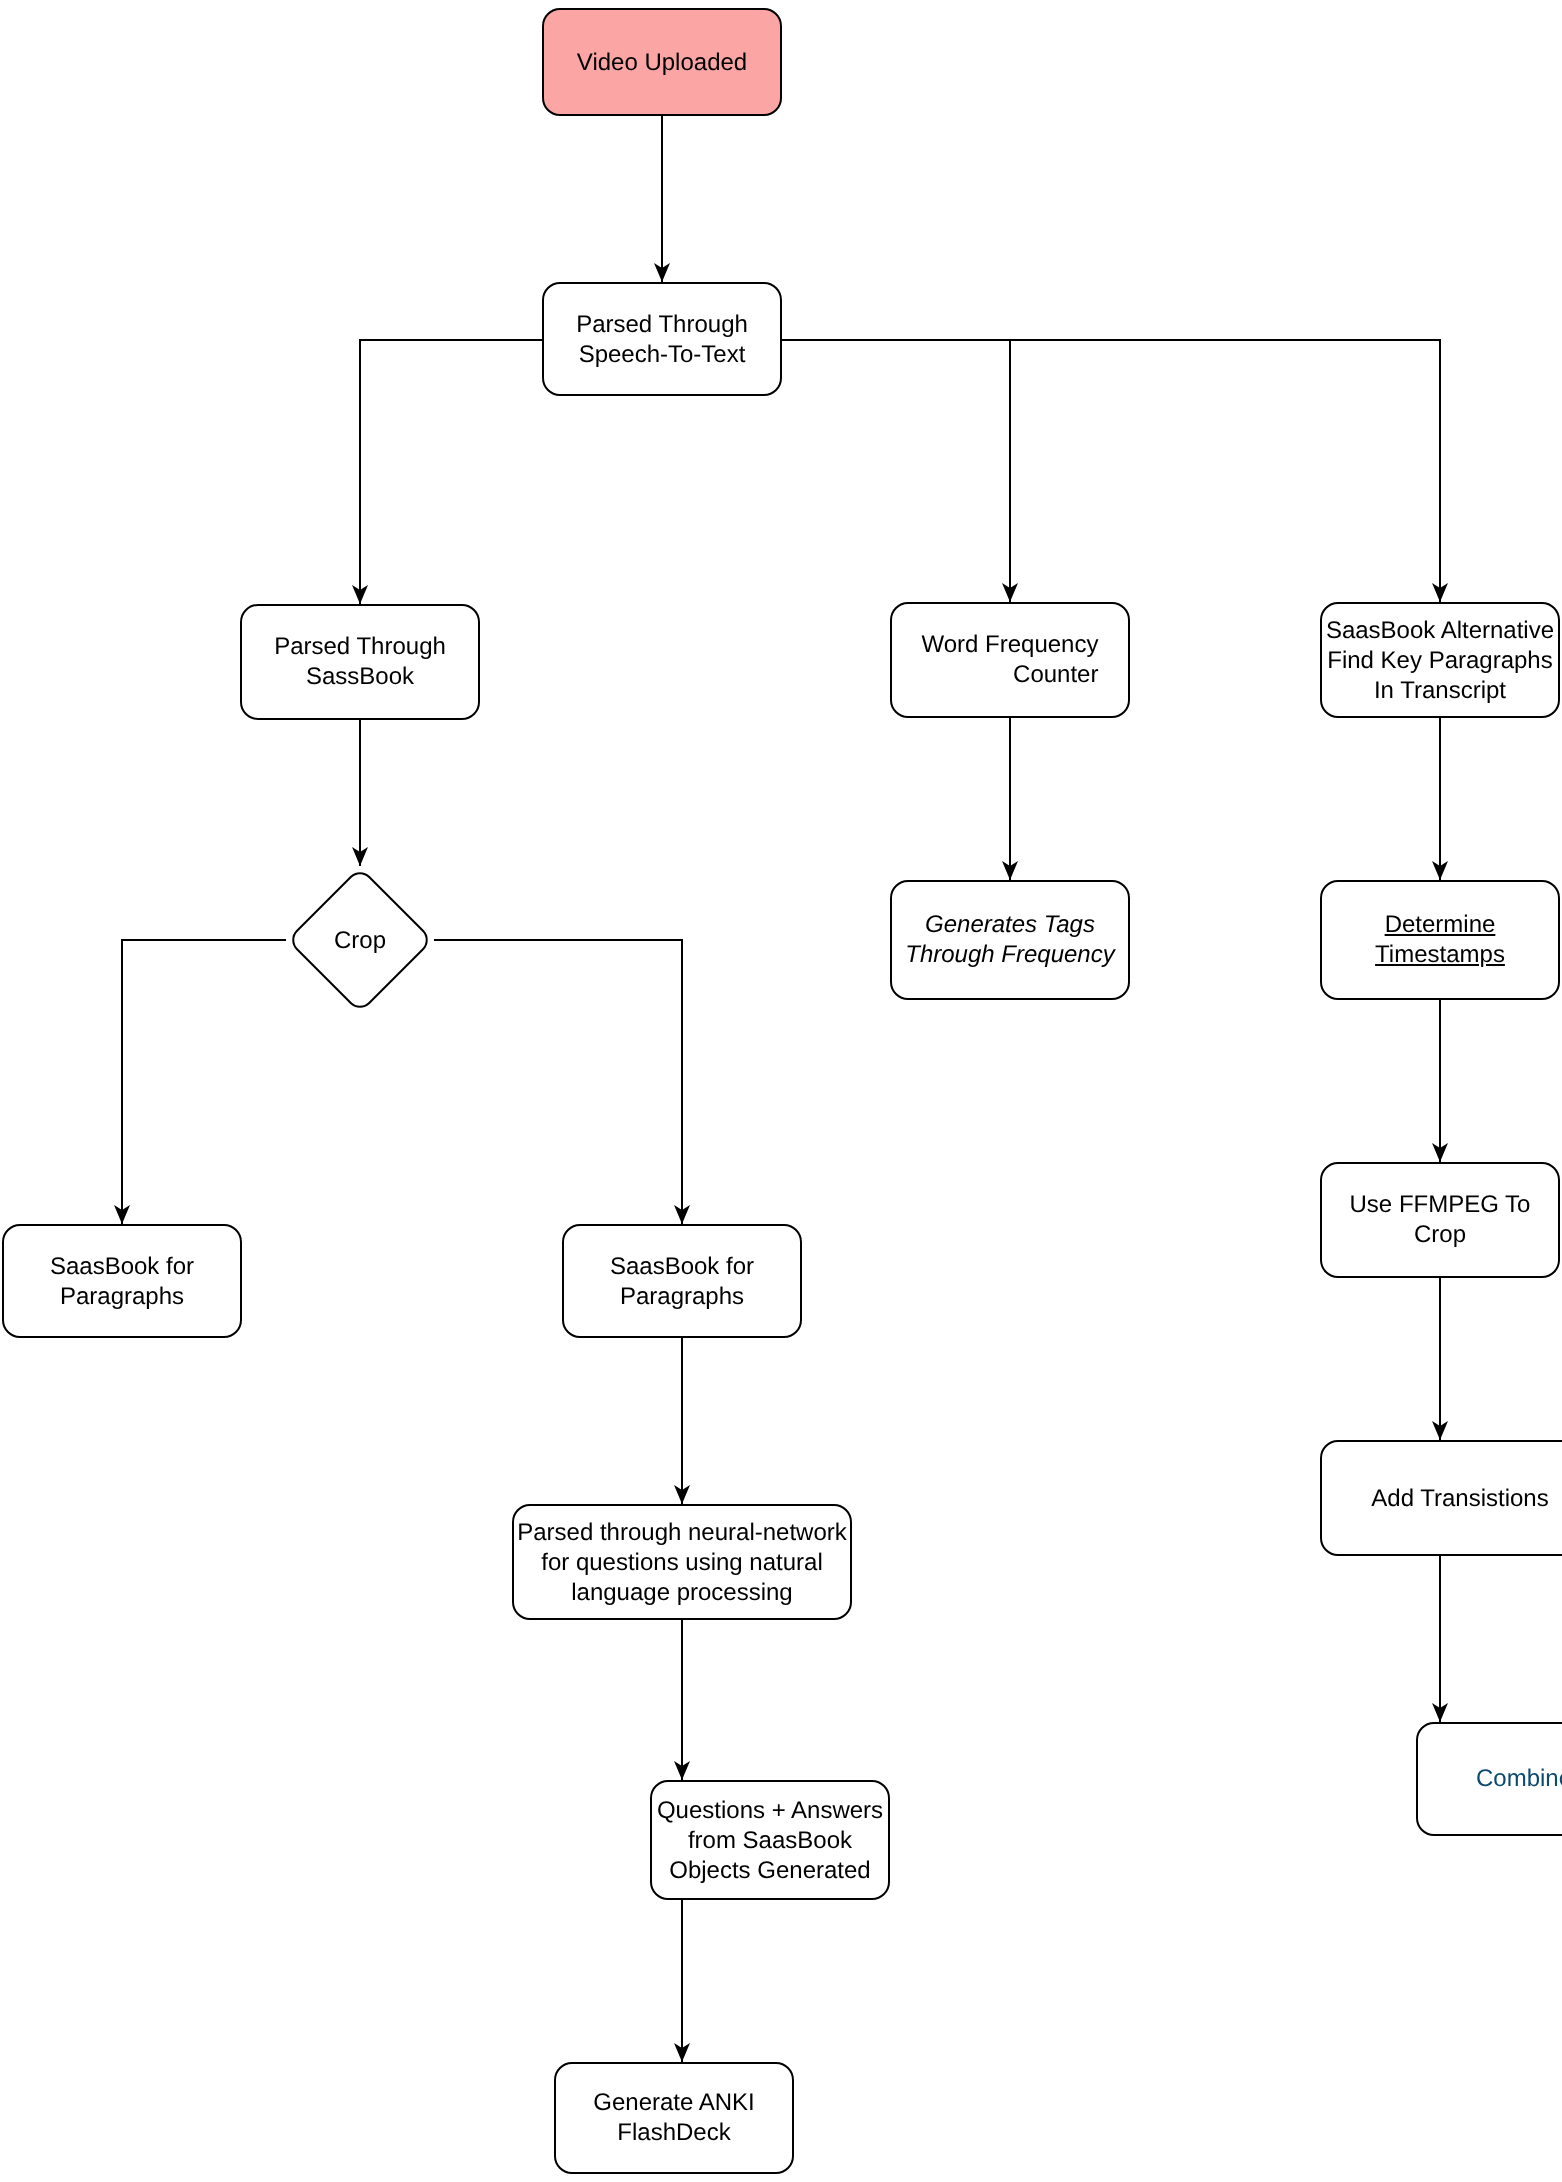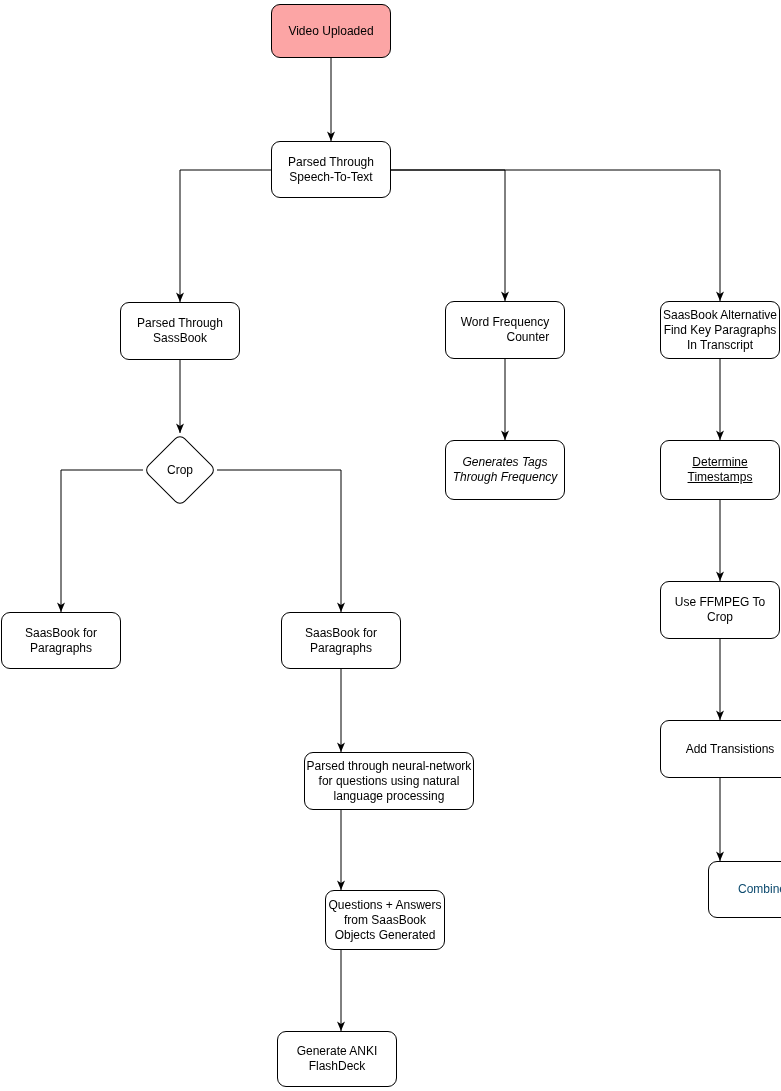--- a/index.html
+++ b/index.html
@@ -121,21 +121,21 @@
         <span class="node-label">Combine</span>
       </div>
       <div class="node" style="left: 1px; top: 612px; width: 120px; height: 57px; background: rgb(255, 255, 255); border-color: rgb(0, 0, 0); color: rgb(0, 0, 0);">
         <span class="node-label">SaasBook for
 Paragraphs</span>
       </div>
       <div class="node" style="left: 281px; top: 612px; width: 120px; height: 57px; background: rgb(255, 255, 255); border-color: rgb(0, 0, 0); color: rgb(0, 0, 0);">
         <span class="node-label">SaasBook for
 Paragraphs</span>
       </div>
-      <div class="node" style="left: 256px; top: 752px; width: 170px; height: 58px; background: rgb(255, 255, 255); border-color: rgb(0, 0, 0); color: rgb(0, 0, 0); margin-left: 48px;">
+      <div class="node" style="left: 256px; top: 752px; width: 170px; height: 58px; background: rgb(255, 255, 255); border-color: rgb(0, 0, 0); color: rgb(0, 0, 0);">
         <span class="node-label">Parsed through neural-network
 for questions using natural
 language processing</span>
       </div>
       <div class="node" style="left: 281px; top: 890px; width: 120px; height: 60px; background: rgb(255, 255, 255); border-color: rgb(0, 0, 0); color: rgb(0, 0, 0); margin-left: 44px;">
         <span class="node-label">Questions + Answers
 from SaasBook
 Objects Generated</span>
       </div>
       <div class="node" style="left: 277px; top: 1031px; width: 120px; height: 56px; background: rgb(255, 255, 255); border-color: rgb(0, 0, 0); color: rgb(0, 0, 0);">

